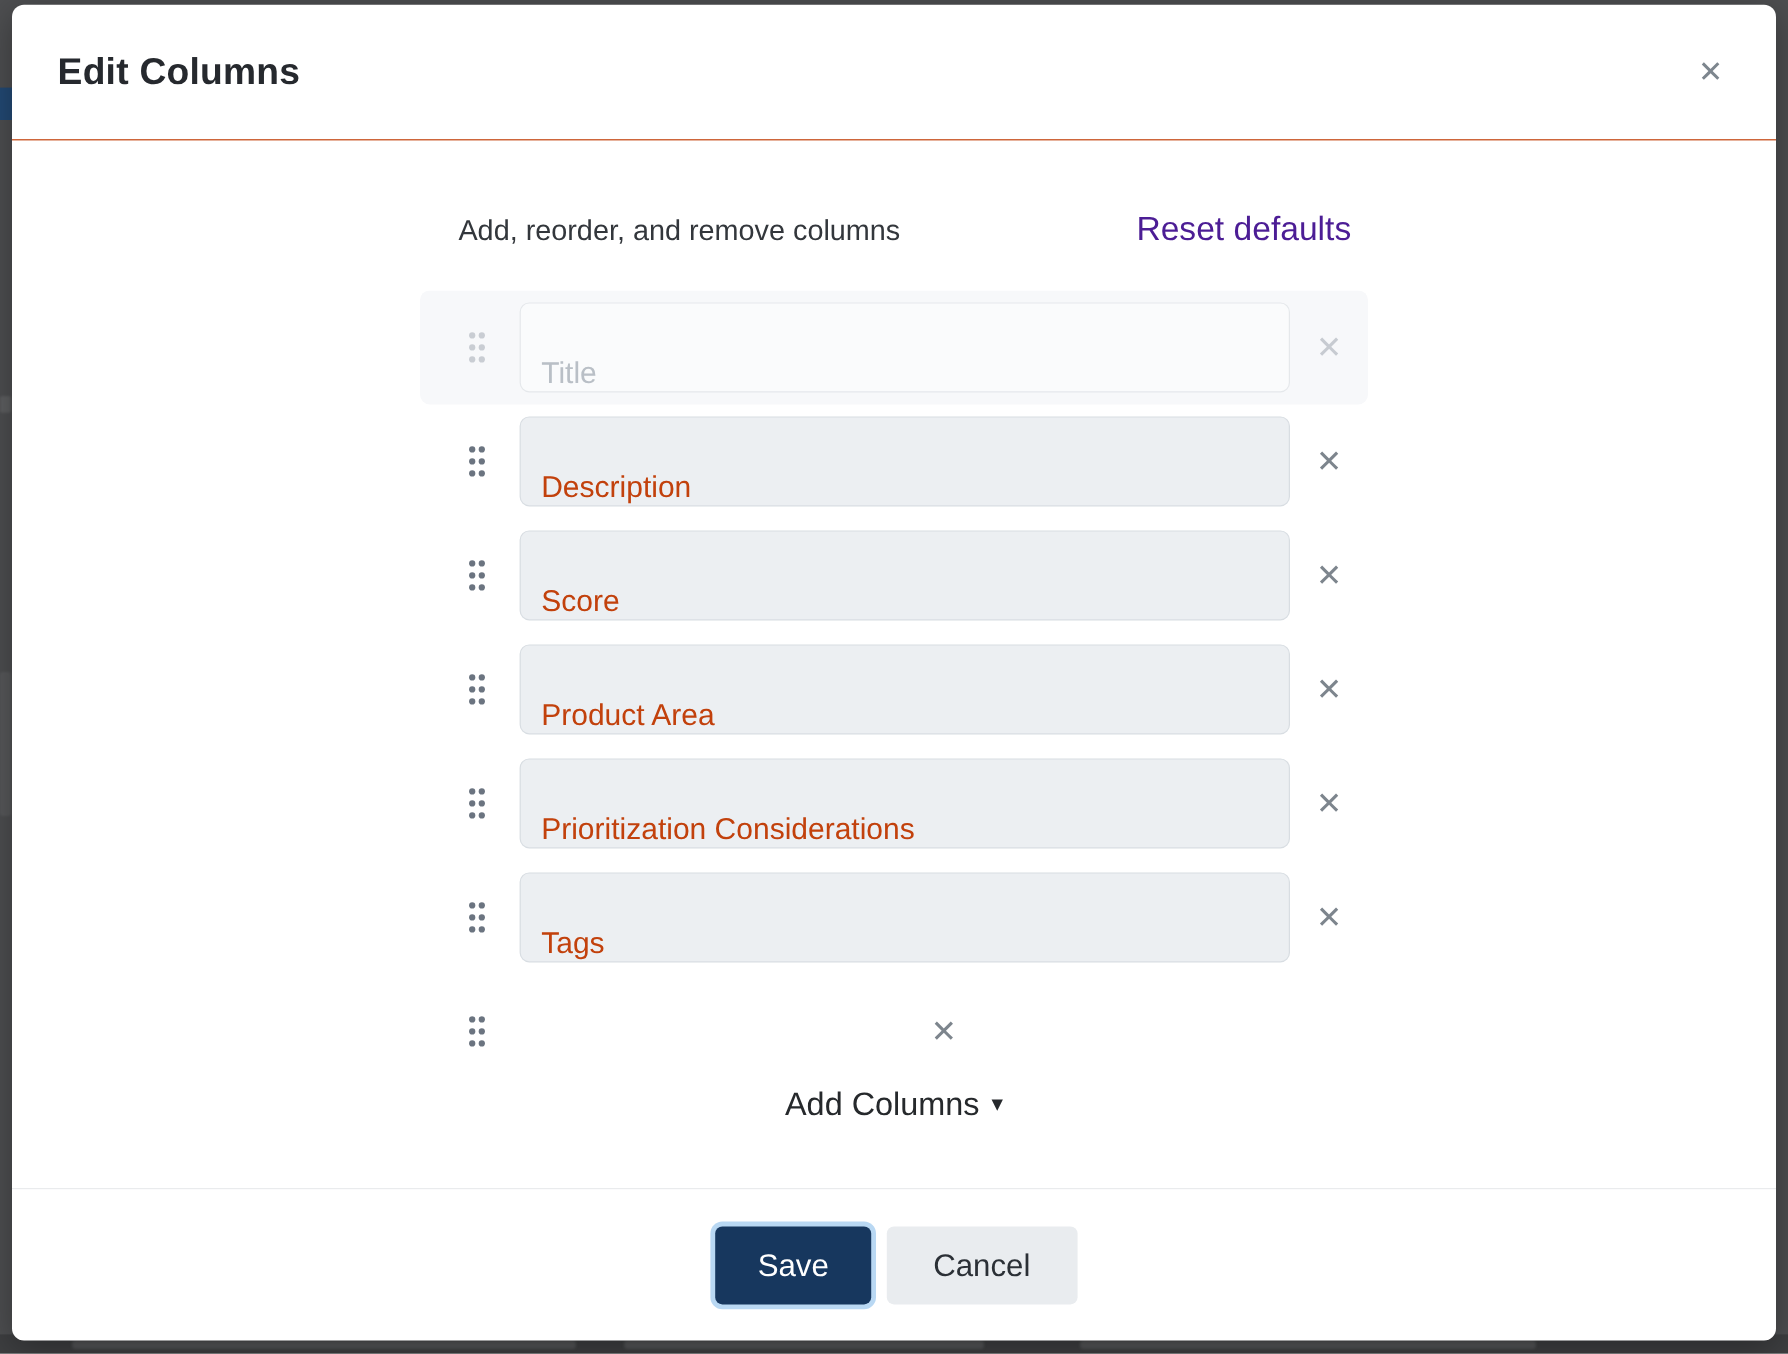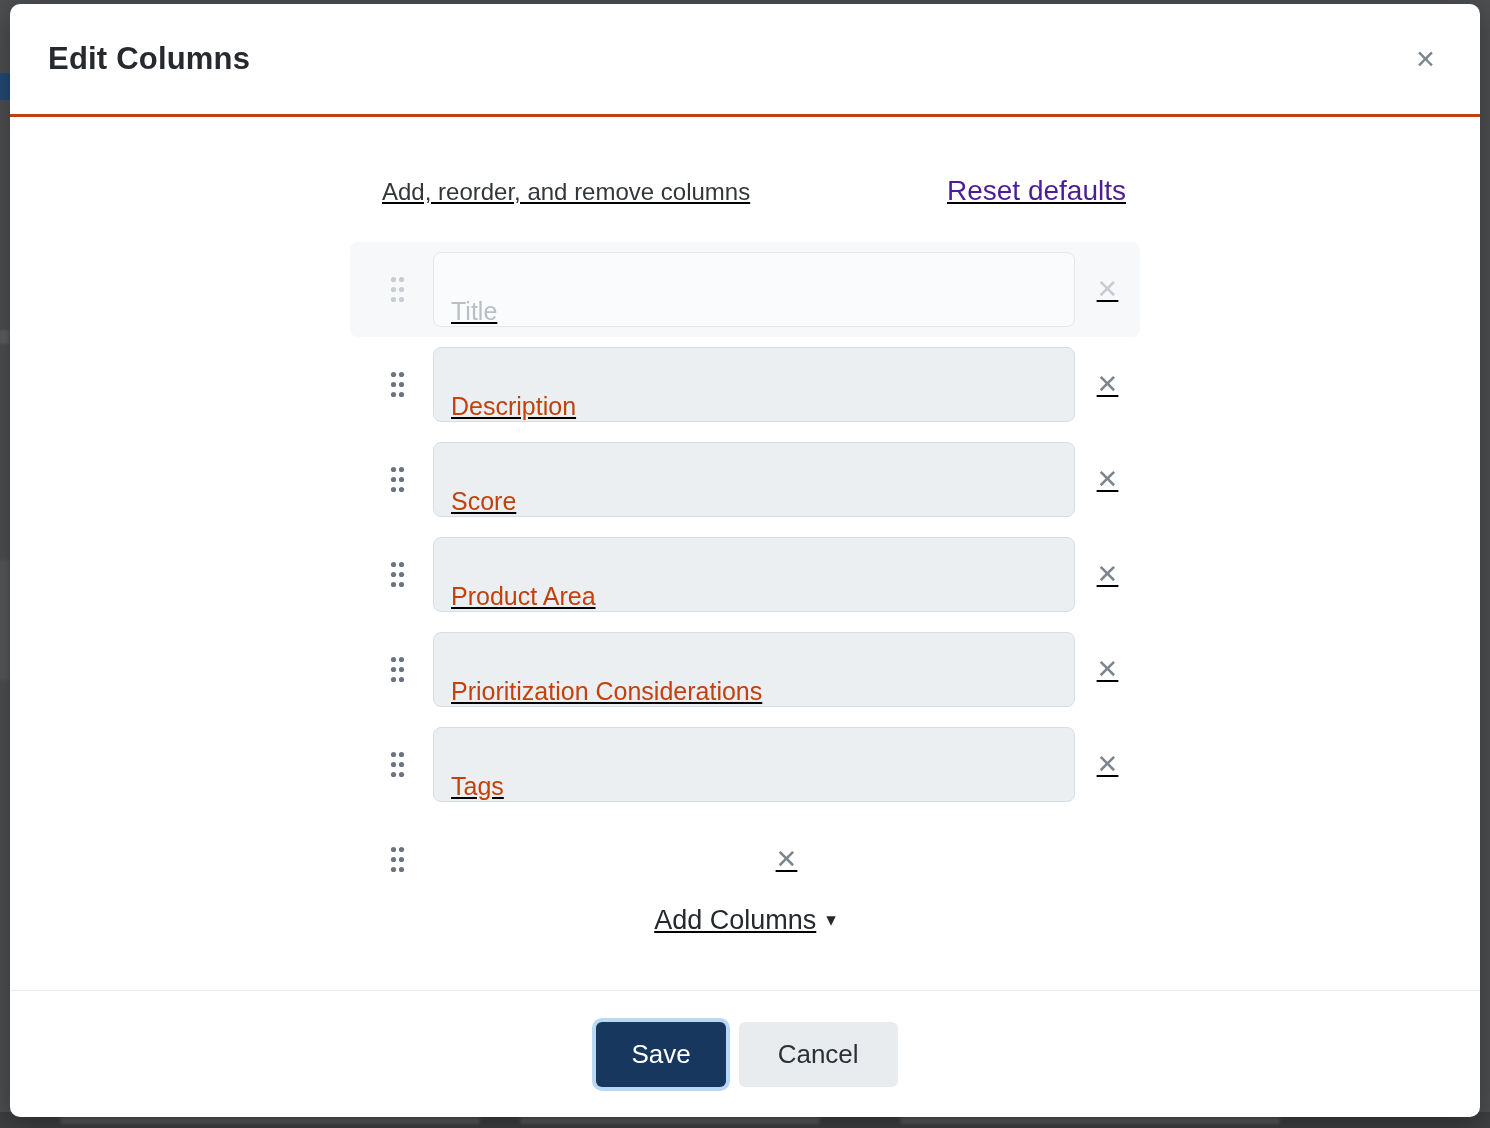--- a/index.html
+++ b/index.html
@@ -20,29 +20,29 @@
 
   
   .modal{
     position:absolute;left:10px;top:4px;width:1470px;height:1113px;
     background:#ffffff;border-radius:10px;
     box-shadow:0 6px 30px rgba(0,0,0,.35);
     display:flex;flex-direction:column;
   }
   .modal-header{
     flex:0 0 113px;display:flex;align-items:center;justify-content:space-between;
-    padding:0 38px;border-bottom:3px solid #c2410c;box-sizing:border-box;
+    padding:0 38px;border-bottom:1px solid #c2410c;box-sizing:border-box;
   }
   .modal-title{margin:0;font-size:31px;font-weight:700;color:#26292e;letter-spacing:.2px;}
   .close{
     font-size:25px;font-weight:700;color:#7d868e;cursor:pointer;line-height:1;
     padding:6px;user-select:none;
   }
 
-  .modal-body{flex:1 1 auto;overflow:hidden;text-decoration:underline;}
+  .modal-body{flex:1 1 auto;overflow:hidden;}
   .body-col{width:790px;margin:0 auto;}
 
   .instr-row{
     display:flex;justify-content:space-between;align-items:baseline;
     margin-top:58px;padding:0 14px 0 32px;
   }
   .instr-text{font-size:24px;color:#33373c;}
   .reset{font-size:28px;color:#4c1d95;cursor:pointer;}
 
   

